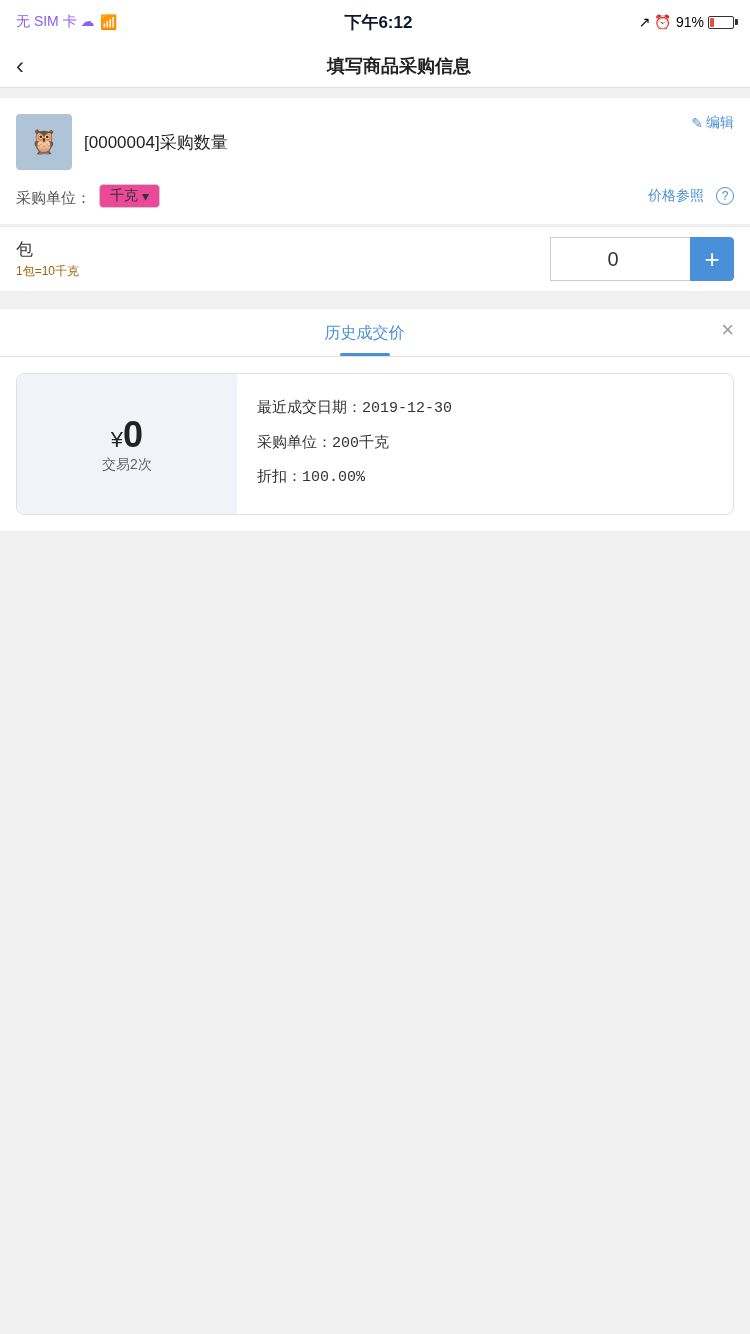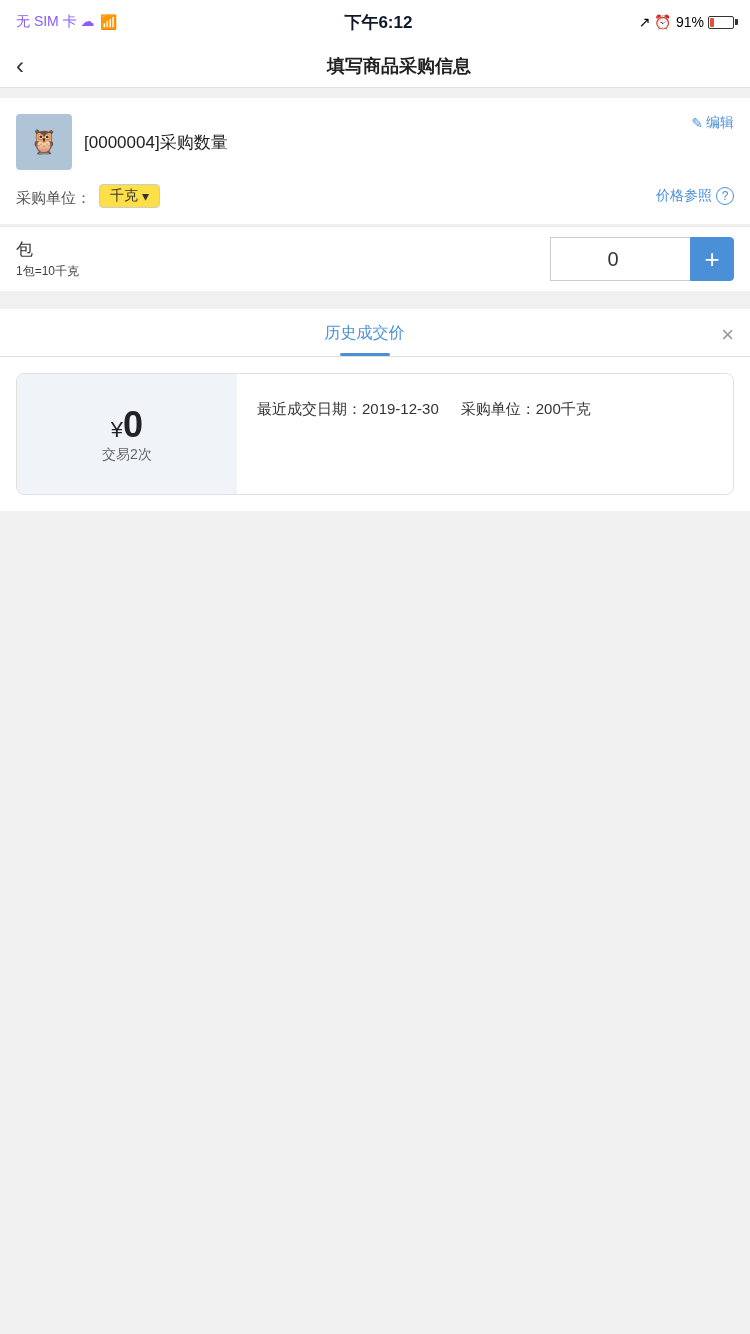--- a/index.html
+++ b/index.html
@@ -120,44 +120,44 @@
     .unit-select {
       display: inline-flex;
       align-items: center;
       border: 1px solid #ccc;
       border-radius: 4px;
       padding: 2px 10px 2px 10px;
       font-size: 14px;
       color: #333;
       cursor: pointer;
       gap: 4px;
-      background: #fde047;
+      background: #ec4899;
     }
     .price-ref {
       font-size: 14px;
       color: #4a90d9;
       display: flex;
       align-items: flex-start;
-      gap: 4px;
+      gap: 12px;
       cursor: pointer;
     }
 
     
     .qty-section {
       background: #fff;
       margin-top: 2px;
       padding: 10px 16px;
       display: flex;
       align-items: center;
       justify-content: space-between;
       border-top: 1px solid #ebebeb;
     }
     .qty-label-area { display: flex; flex-direction: column; }
     .qty-unit-text { font-size: 17px; font-weight: 500; color: #333; }
-    .qty-conversion { font-size: 12px; color: #404040; margin-top: 2px; }
+    .qty-conversion { font-size: 12px; color: #a16207; margin-top: 2px; }
     .qty-control {
       display: flex;
       align-items: center;
       gap: 0;
     }
     .qty-input {
       width: 140px;
       height: 44px;
       border: 1px solid #ccc;
       border-right: none;
@@ -182,21 +182,21 @@
     }
 
     
     .tabs-container {
       background: #fff;
       margin-top: 10px;
       border-bottom: 1px solid #e0e0e0;
     }
     .tabs-row {
       display: flex;
-      align-items: flex-end;
+      align-items: flex-start;
       padding: 0 16px;
       position: relative;
     }
     .tab-item {
       flex: 1;
       text-align: center;
       padding: 14px 0 12px;
       font-size: 16px;
       color: #888;
       cursor: pointer;
@@ -256,22 +256,23 @@
     }
     .trade-count {
       font-size: 14px;
       color: #666;
       margin-top: 0;
     }
     .price-card-right {
       flex: 1;
       padding: 24px 20px;
       display: flex;
-      flex-direction: row;
-      gap: 22px;
+      flex-direction: column;
+      gap: 12px;
+      font-family: Liberation Mono, monospace;
     }
     .detail-row {
       font-size: 15px;
       color: #333;
       line-height: 1.5;
     }
 
     
     .divider {
       height: 8px;
@@ -363,15 +364,18 @@
       </div>
       <div class="trade-count">交易2次</div>
     </div>
     <div class="price-card-right">
       <div class="detail-row">
         <span>最近成交日期：</span><span>2019-12-30</span>
       </div>
       <div class="detail-row">
         <span>采购单位：</span><span>200千克</span>
       </div>
+      <div class="detail-row">
+        <span>折扣：</span><span>100.00%</span>
+      </div>
     </div>
   </div>
 </div>
 
 </body></html>

